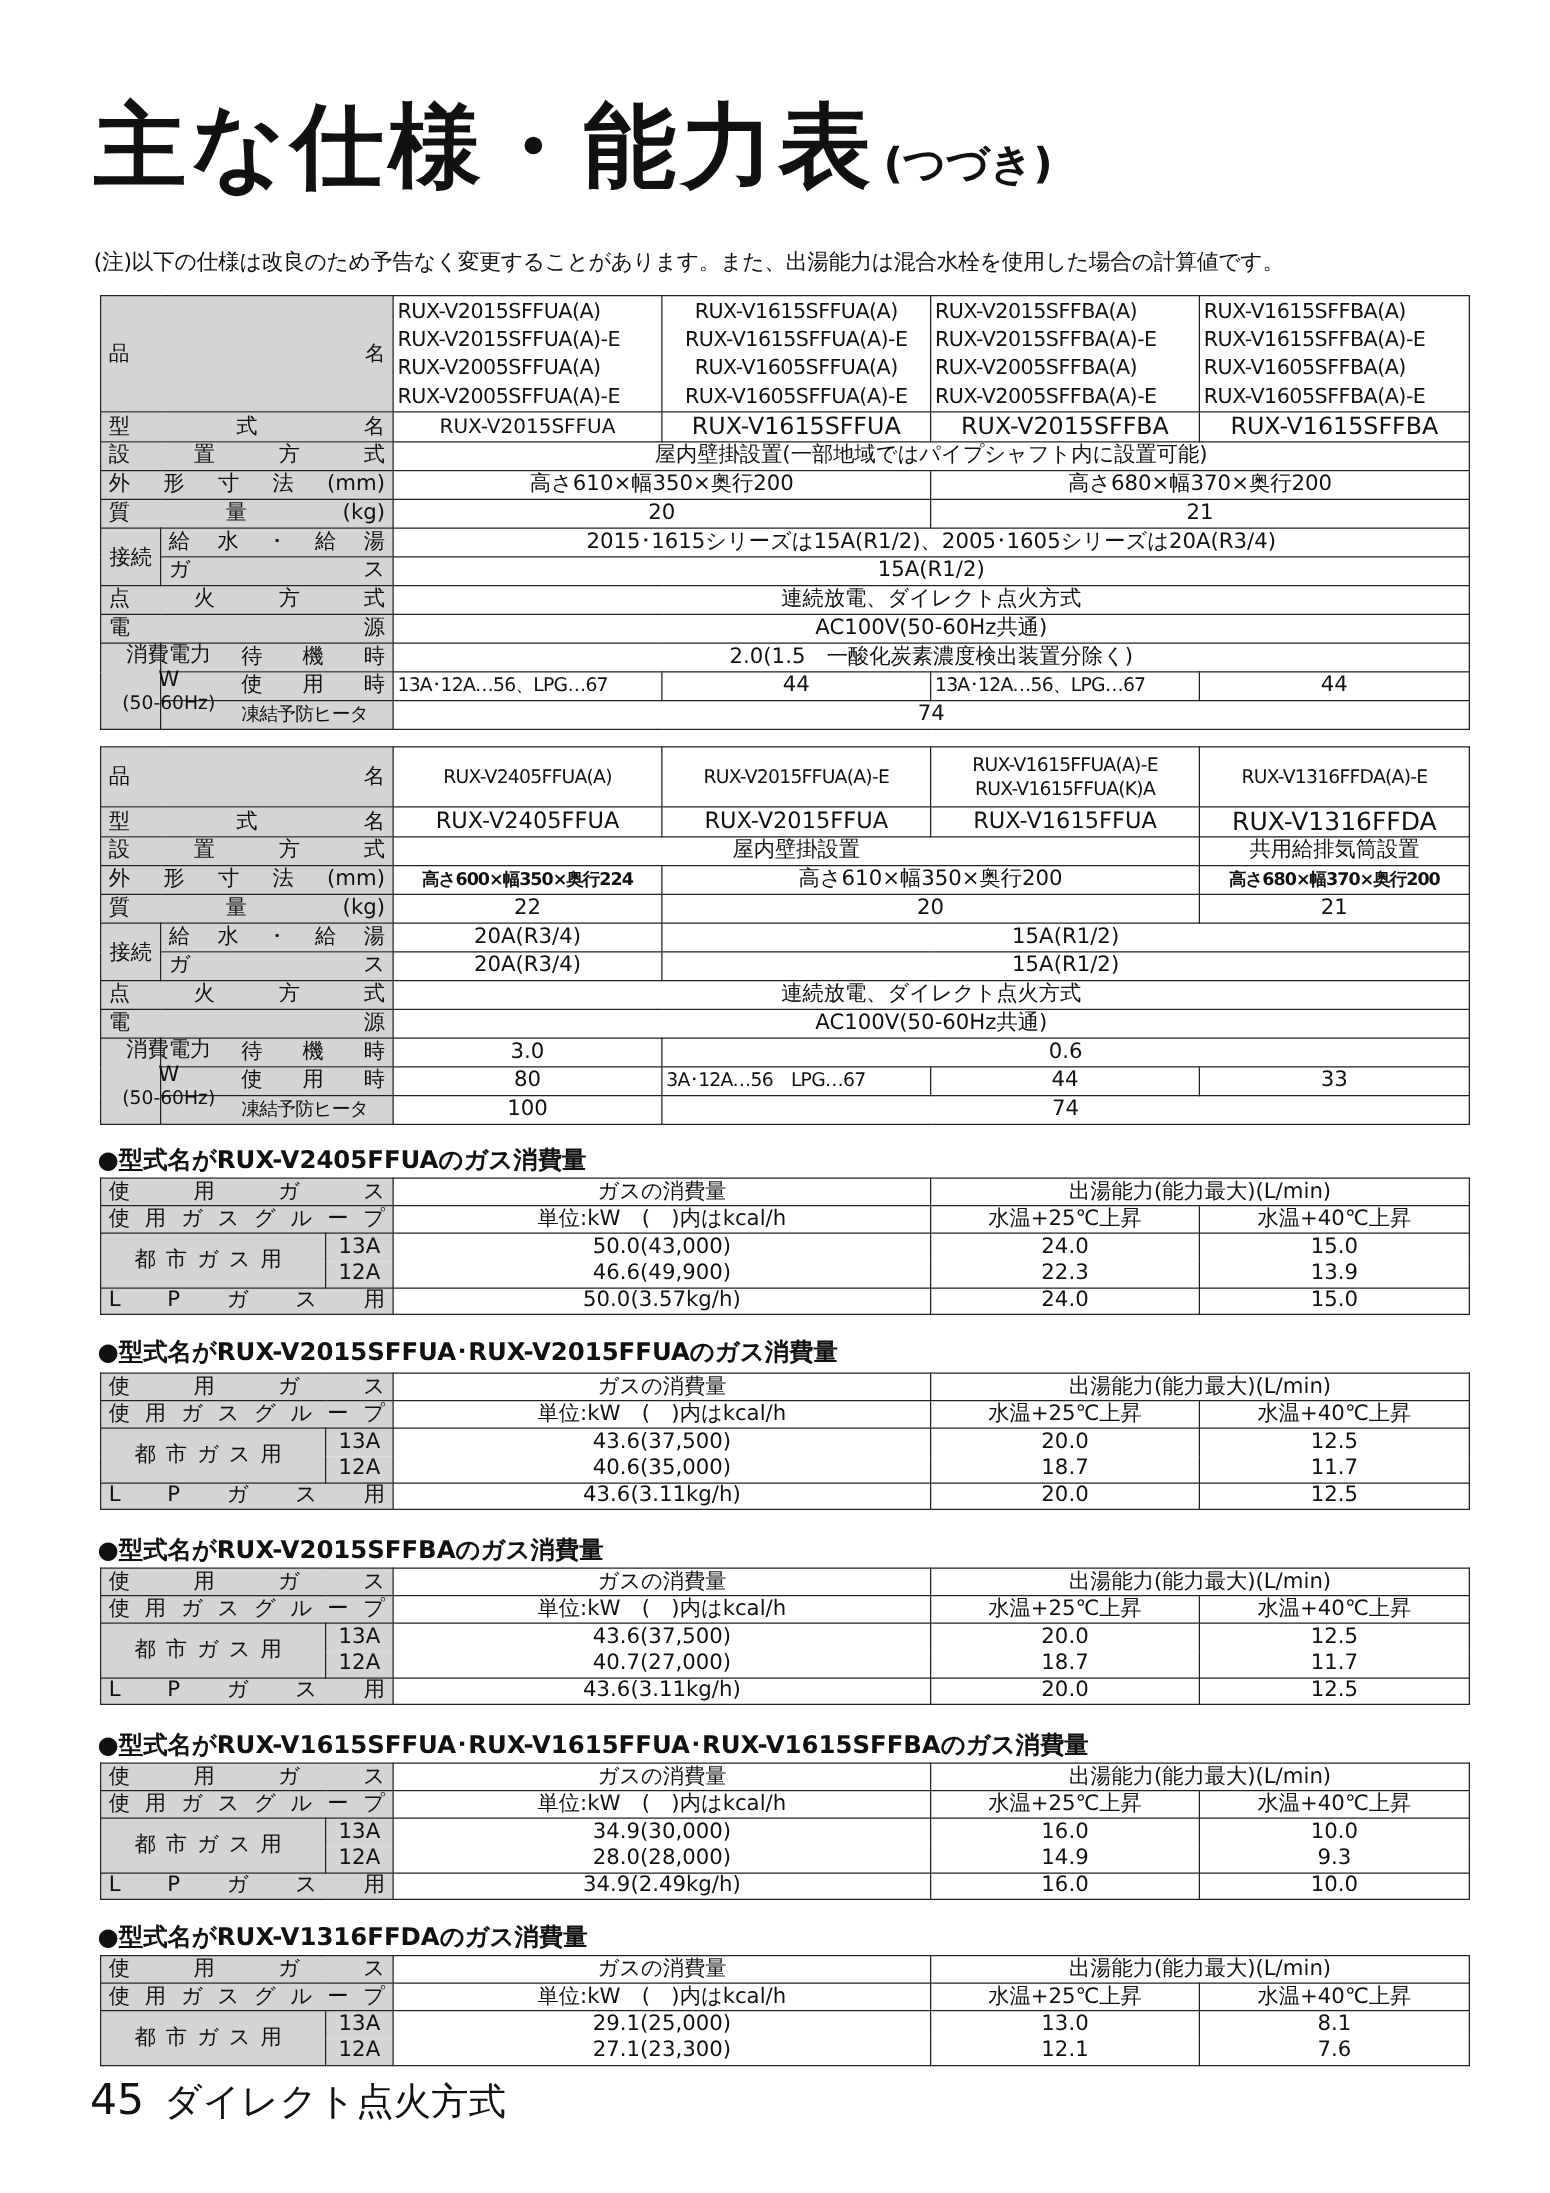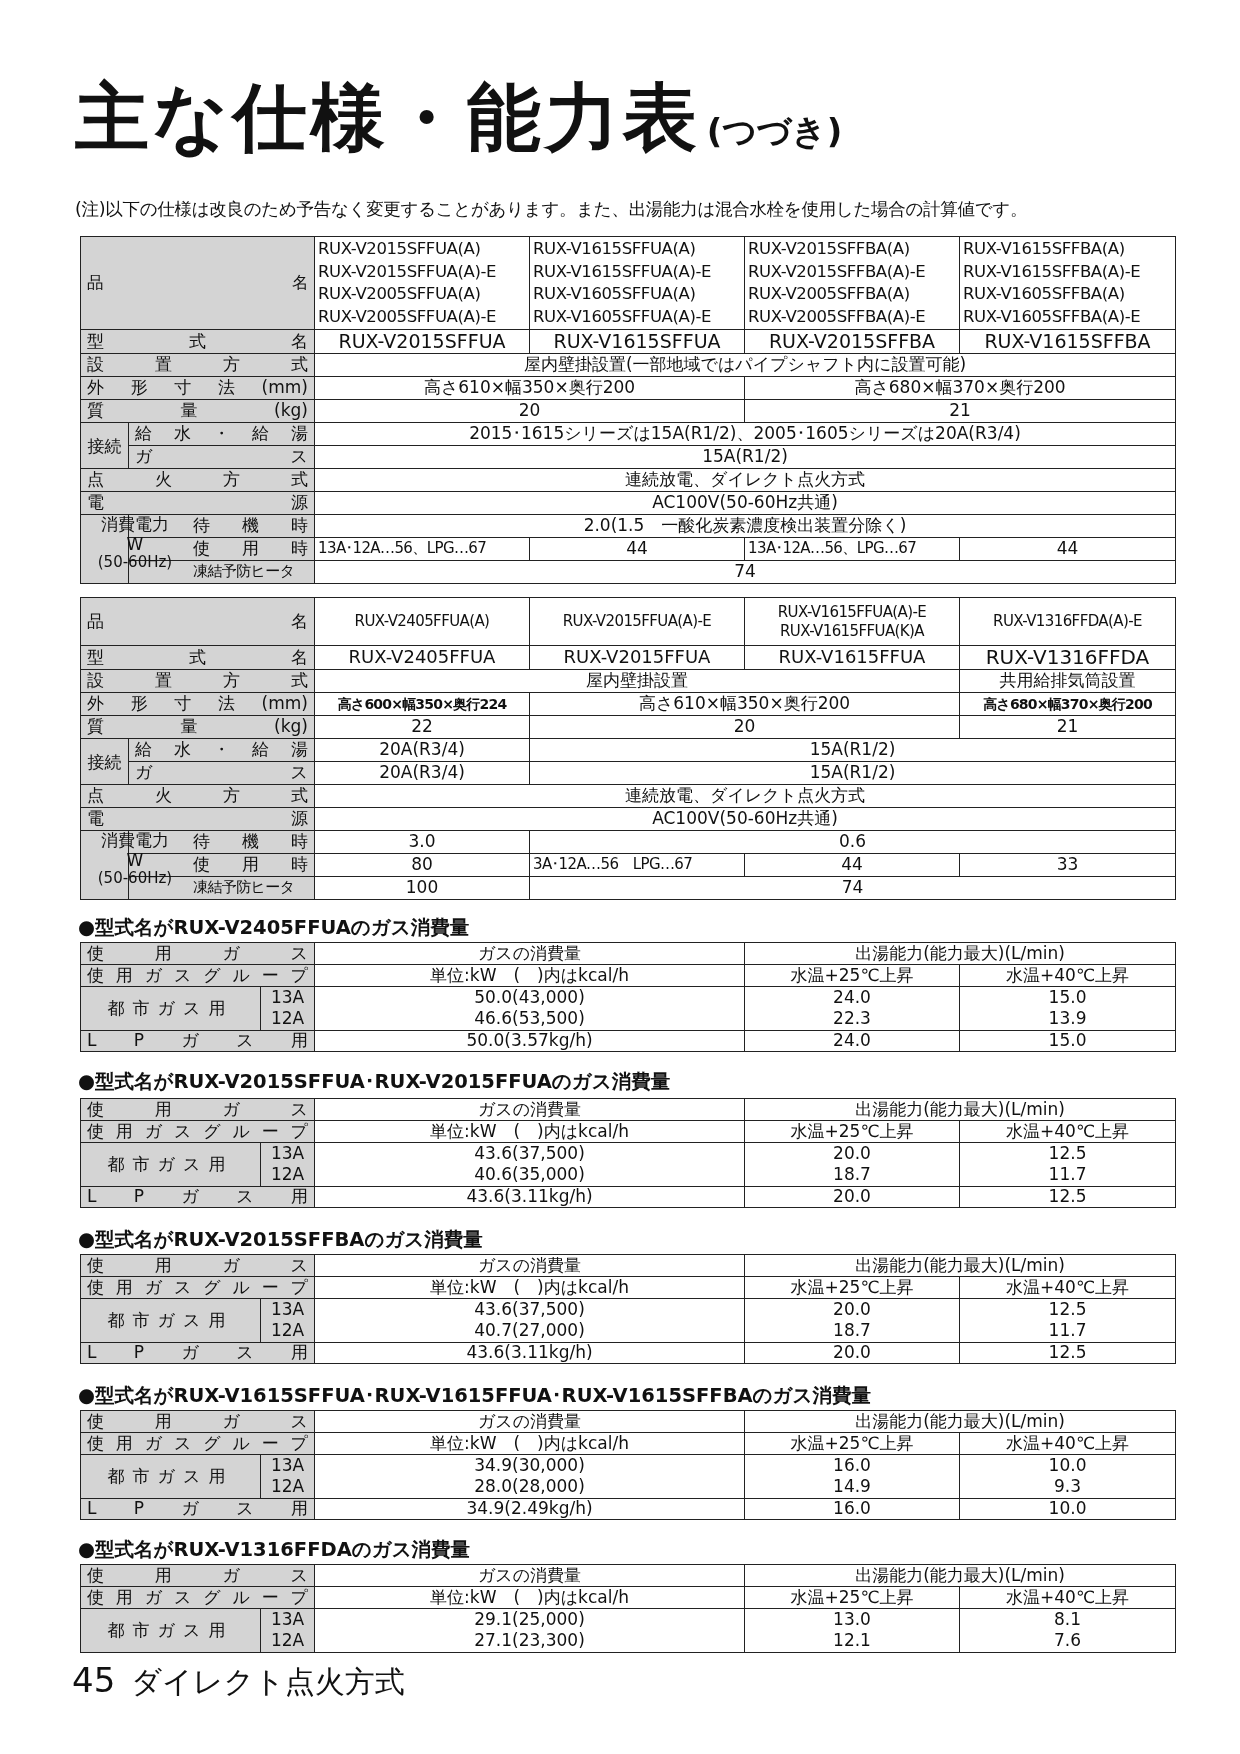--- a/index.html
+++ b/index.html
@@ -36,42 +36,42 @@
     </colgroup>
   <tbody>
       <tr class="names">
     <td class="h" colspan="2" style="height:92px">品　名</td>
     <td style="text-align:left">
           <div>RUX-V2015SFFUA(A)</div>
           <div>RUX-V2015SFFUA(A)-E</div>
           <div>RUX-V2005SFFUA(A)</div>
           <div>RUX-V2005SFFUA(A)-E</div>
         </td>
-    <td style="text-align:left">
+    <td style="text-align:center">
           <div>RUX-V1615SFFUA(A)</div>
           <div>RUX-V1615SFFUA(A)-E</div>
           <div>RUX-V1605SFFUA(A)</div>
           <div>RUX-V1605SFFUA(A)-E</div>
         </td>
     <td style="text-align:left">
           <div>RUX-V2015SFFBA(A)</div>
           <div>RUX-V2015SFFBA(A)-E</div>
           <div>RUX-V2005SFFBA(A)</div>
           <div>RUX-V2005SFFBA(A)-E</div>
         </td>
     <td style="text-align:left">
           <div>RUX-V1615SFFBA(A)</div>
           <div>RUX-V1615SFFBA(A)-E</div>
           <div>RUX-V1605SFFBA(A)</div>
           <div>RUX-V1605SFFBA(A)-E</div>
         </td>
   </tr>
   <tr style="height:24px">
     <td class="h" colspan="2" style="border-top:1px dashed #222">型　式　名</td>
-    <td style="border-top:1px dashed #222;font-size:19px">RUX-V2015SFFUA</td>
+    <td style="border-top:1px dashed #222;font-size:16px">RUX-V2015SFFUA</td>
     <td style="border-top:1px dashed #222;font-size:19px">RUX-V1615SFFUA</td>
     <td style="border-top:1px dashed #222;font-size:19px">RUX-V2015SFFBA</td>
     <td style="border-top:1px dashed #222;font-size:19px">RUX-V1615SFFBA</td>
   </tr>
   <tr style="height:23px">
         <td class="h" colspan="2">設　置　方　式</td>
         <td colspan="4">屋内壁掛設置(一部地域ではパイプシャフト内に設置可能)</td>
       </tr>
   <tr style="height:23px">
         <td class="h" colspan="2">外　形　寸　法　(mm)</td>
@@ -234,21 +234,21 @@
       </tr>
   <tr style="height:22px">
         <td class="hs" rowspan="2" style="letter-spacing:8px">都市ガス用</td>
         <td class="hs" style="border-bottom:none">13A</td>
         <td style="border-bottom:none">50.0(43,000)</td>
         <td style="border-bottom:none">24.0</td>
         <td style="border-bottom:none">15.0</td>
       </tr>
   <tr style="height:22px">
         <td class="hs" style="border-top:none">12A</td>
-        <td style="border-top:none">46.6(53,500)</td>
+        <td style="border-top:none">46.6(49,900)</td>
         <td style="border-top:none">22.3</td>
         <td style="border-top:none">13.9</td>
       </tr>
   <tr style="height:21px">
         <td class="h" colspan="2">L　P　ガ　ス　用</td>
         <td>50.0(3.57kg/h)</td>
         <td>24.0</td>
         <td>15.0</td>
       </tr>
 </tbody>

